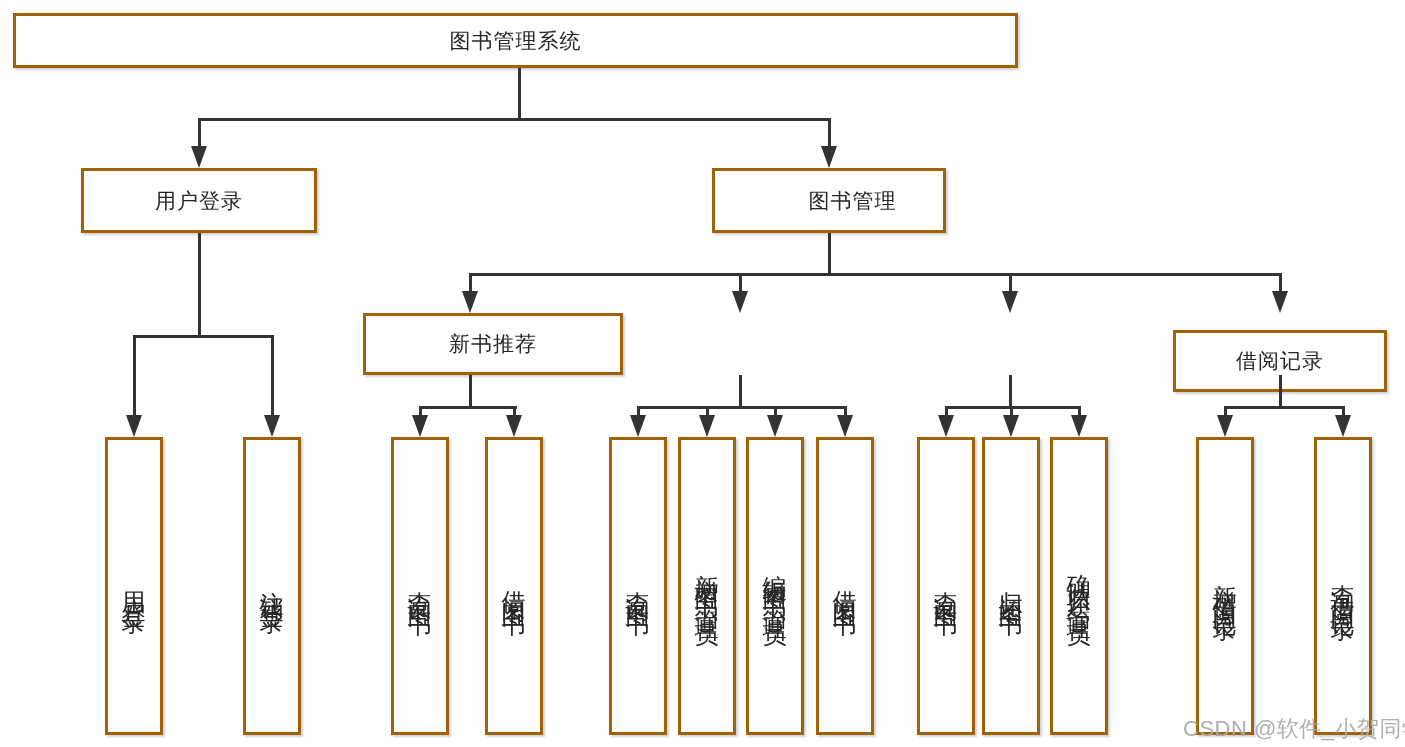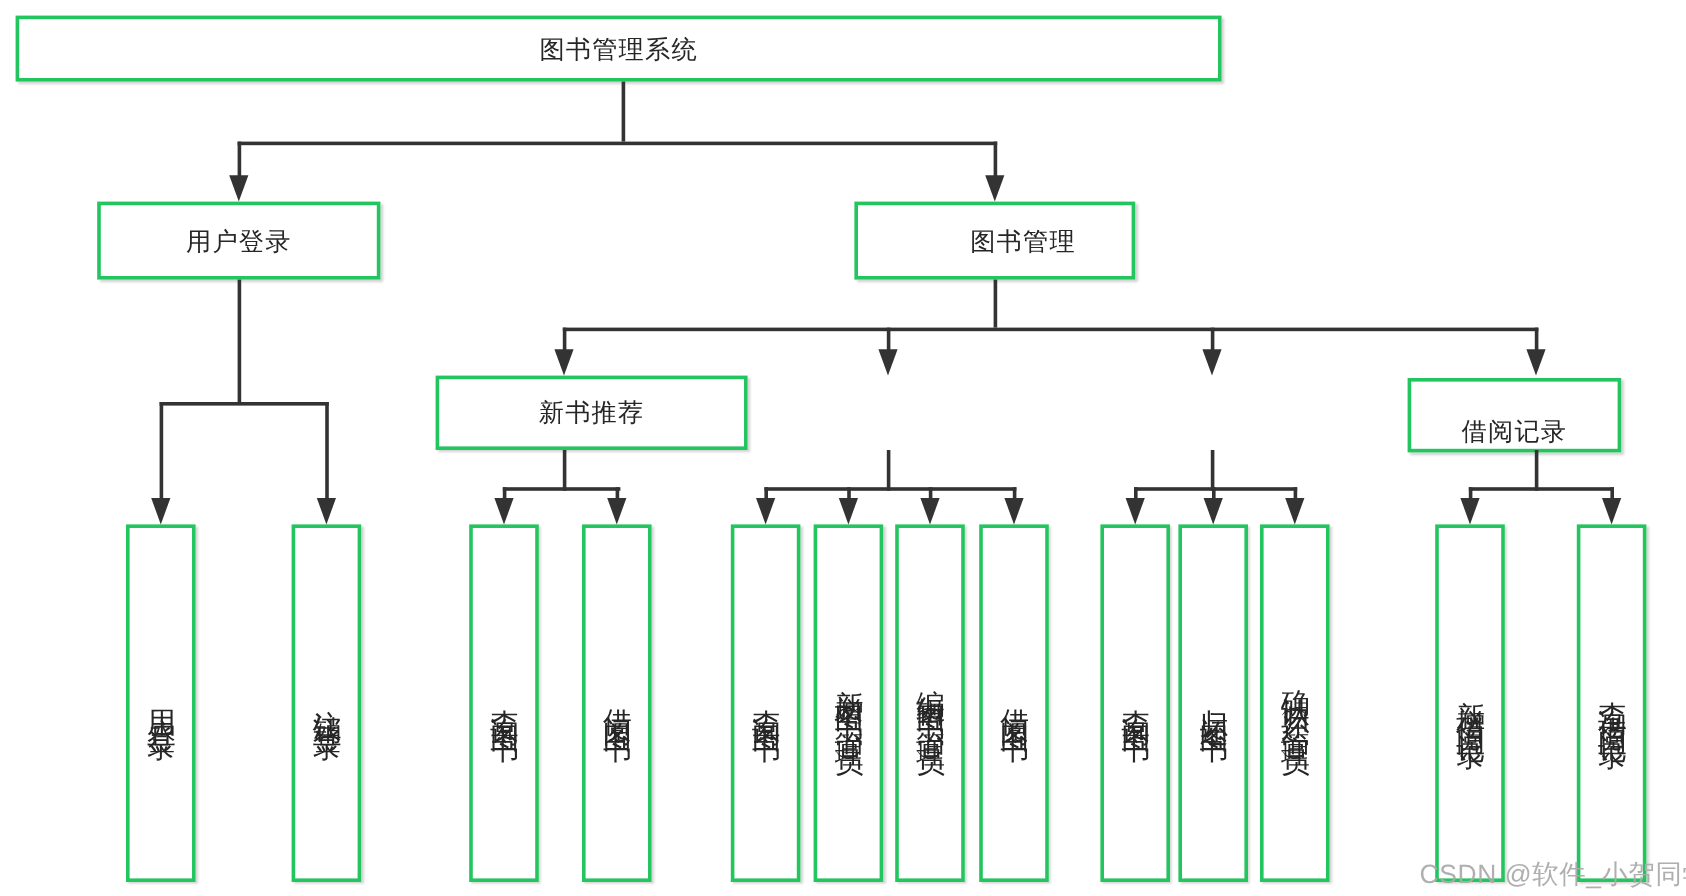--- a/index.html
+++ b/index.html
@@ -7,21 +7,21 @@
     position: relative;
     width: 1405px;
     height: 747px;
     background: #ffffff;
     font-family: "Liberation Sans", "DejaVu Sans", sans-serif;
     overflow: hidden;
   }
   .box {
     position: absolute;
     box-sizing: border-box;
-    border: 3px solid #22c55e;
+    border: 3px solid #a16207;
     background: #ffffff;
     color: #262626;
     display: flex;
     align-items: center;
     justify-content: center;
     box-shadow: 2px 2px 2px rgba(0,0,0,0.18);
   }
   .hbox { font-size: 21px; letter-spacing: 1px; }
   .leaf { top: 437px; width: 58px; height: 298px; font-size: 24px; }
   .vtext {
@@ -62,21 +62,21 @@
   <div class="box hbox" style="left:81px; top:168px; width:236px; height:65px;">
     <span>用户登录</span>
   </div>
   <div class="box hbox" style="left:712px; top:168px; width:234px; height:65px;padding-left:47px;">
     <span>图书管理</span>
   </div>
 
   <div class="box hbox" style="left:363px; top:313px; width:260px; height:62px;">
     <span>新书推荐</span>
   </div>
-  <div class="box hbox" style="left:1173px; top:315px; width:178px; height:62px;align-items:flex-end;">
+  <div class="box hbox" style="left:1173px; top:330px; width:214px; height:62px;">
     <span>借阅记录</span>
   </div>
 
   <div class="box leaf" style="left:105px;">
     <span class="vtext">用户登录</span>
   </div>
   <div class="box leaf" style="left:243px;">
     <span class="vtext">注销登录</span>
   </div>
 

